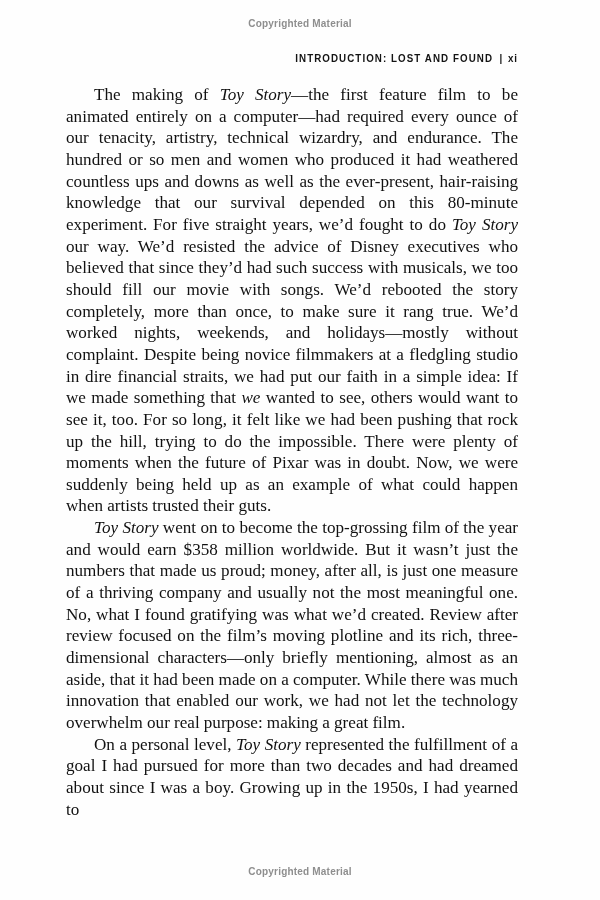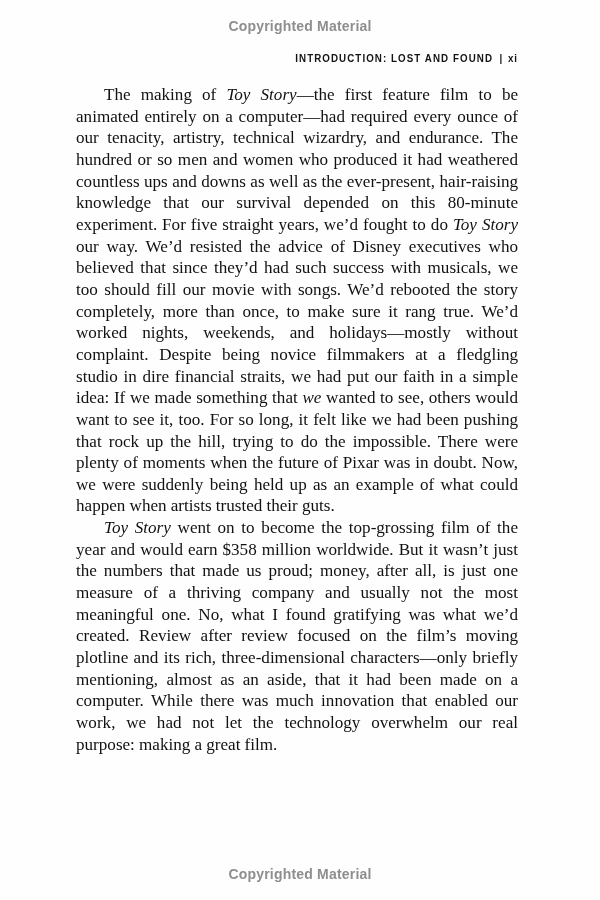--- a/index.html
+++ b/index.html
@@ -24,21 +24,21 @@
     background: #fefefe;
   }
 
   
   .watermark {
     position: absolute;
     left: 0;
     width: 600px;
     text-align: center;
     font-family: "Liberation Sans", "DejaVu Sans", sans-serif;
-    font-size: 14px;
+    font-size: 10px;
     font-weight: 600;
     letter-spacing: 0.2px;
     color: #8e8e8e;
     white-space: nowrap;
   }
   .watermark-top { top: 18px; }
   .watermark-bottom { top: 866px; }
 
   
   .running-header {
@@ -78,37 +78,37 @@
     text-align: justify;
     text-justify: inter-word;
     font-size: 17.1px;
     line-height: 21.65px;
     word-spacing: -0.1px;
     hyphens: manual;
     -webkit-hyphens: manual;
   }
   p.para.indent {
     text-indent: 28px;
-    margin-left: 10px;
   }
   p.para i {
     font-style: italic;
   }
 </style>
 </head>
 <body style="color: rgb(17, 17, 17);">
 
 <div class="page" style="background: rgb(254, 254, 254);">
 
   <div class="watermark watermark-top" style="color: rgb(142, 142, 142);">Copyrighted Material</div>
 
   <div class="running-header">
     <span>INTRODUCTION: LOST AND FOUND</span><span class="sep">|</span><span class="folio">xi</span>
   </div>
 
   <div class="textblock">
       <p class="para indent">The making of <i>Toy Story</i>—the first feature film to be animated entirely on a computer—had required every ounce of our tenacity, artistry, technical wizardry, and endurance. The hundred or so men and women who produced it had weathered countless ups and downs as well as the ever-present, hair-raising knowledge that our survival depended on this 80-minute experiment. For five straight years, we’d fought to do <i>Toy Story</i> our way. We’d resisted the advice of Disney executives who believed that since they’d had such success with musicals, we too should fill our movie with songs. We’d rebooted the story completely, more than once, to make sure it rang true. We’d worked nights, weekends, and holidays—mostly without complaint. Despite being novice filmmakers at a fledgling studio in dire financial straits, we had put our faith in a simple idea: If we made something that <i>we</i> wanted to see, others would want to see it, too. For so long, it felt like we had been pushing that rock up the hill, trying to do the impossible. There were plenty of moments when the future of Pixar was in doubt. Now, we were suddenly being held up as an example of what could happen when artists trusted their guts.</p>
       <p class="para indent"><i>Toy Story</i> went on to become the top-grossing film of the year and would earn $358 million worldwide. But it wasn’t just the numbers that made us proud; money, after all, is just one measure of a thriving company and usually not the most meaningful one. No, what I found gratifying was what we’d created. Review after review focused on the film’s moving plotline and its rich, three-dimensional characters—only briefly mentioning, almost as an aside, that it had been made on a computer. While there was much innovation that enabled our work, we had not let the technology overwhelm our real purpose: making a great film.</p>
+      <p class="para indent">On a personal level, <i>Toy Story</i> represented the fulfillment of a goal I had pursued for more than two decades and had dreamed about since I was a boy. Growing up in the 1950s, I had yearned to</p>
     </div>
 
   <div class="watermark watermark-bottom" style="color: rgb(142, 142, 142);">Copyrighted Material</div>
 
 </div>
 
 </body></html>

